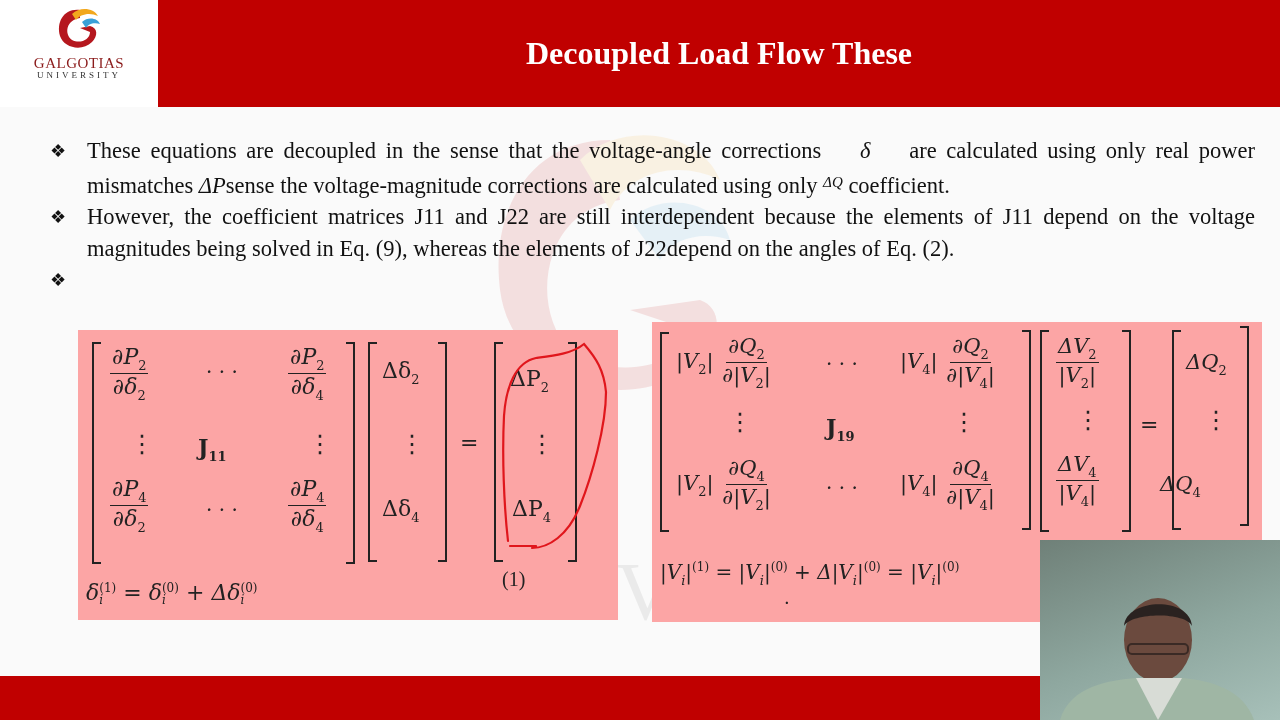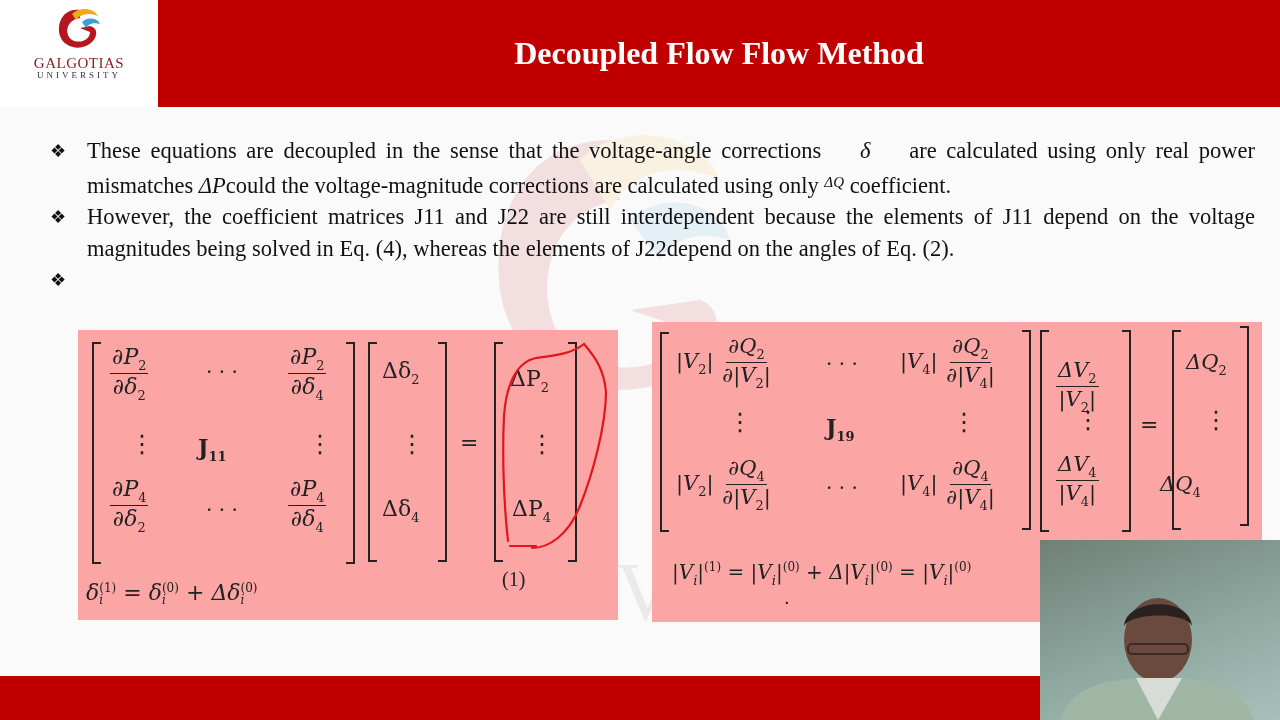--- a/index.html
+++ b/index.html
@@ -90,42 +90,42 @@
 <div class="header-logo-box">
   <svg class="logo-svg" width="58" height="52" viewBox="0 0 58 52">
     <path d="M30 6 C14 4 6 18 10 32 C14 44 32 48 42 38 C48 32 48 24 40 22 L30 24 L40 28 C40 36 30 40 22 36 C14 30 16 16 30 14 Z" fill="#b5171e"></path>
     <path d="M22 10 C30 2 44 4 48 12 C40 8 30 10 26 16 Z" fill="#f2a81d"></path>
     <path d="M32 18 C38 12 48 14 50 20 C44 18 38 20 36 24 Z" fill="#3aa0d8"></path>
   </svg>
   <div class="logo-name">GALGOTIAS</div>
   <div class="logo-sub">UNIVERSITY</div>
 </div>
 <div class="header-band"></div>
-<div class="title">Decoupled Flow Flow Method</div>
+<div class="title">Decoupled Load Flow These</div>
 
 <svg class="watermark" viewBox="0 0 280 300">
   <path d="M140 20 C60 20 20 90 30 170 C40 250 130 290 200 260 C250 240 260 190 230 180 L160 190 L220 210 C210 250 140 260 100 230 C60 190 70 90 150 80 Z" fill="#c00000"></path>
   <path d="M110 40 C150 0 230 10 250 60 C210 40 160 50 140 90 Z" fill="#f2a81d"></path>
   <path d="M160 100 C190 70 250 80 260 120 C230 110 200 120 190 140 Z" fill="#3aa0d8"></path>
 </svg>
 <div class="watermark-text">UNIVE</div>
 
 <div class="bullets">
   <div class="bullet">
     <span class="mark">❖</span>
     <span>These equations are decoupled in the sense that the voltage-angle corrections</span>
     &nbsp;&nbsp;&nbsp;<span class="math-i">δ</span>&nbsp;&nbsp;&nbsp;
     <span>are calculated using only real power mismatches</span>
-    <span class="math-i">ΔP</span><span>could the voltage-magnitude corrections are calculated using only</span>
+    <span class="math-i">ΔP</span><span>sense the voltage-magnitude corrections are calculated using only</span>
     <span class="sup-small">ΔQ</span>
     <span>coefficient.</span>
   </div>
   <div class="bullet">
     <span class="mark">❖</span>
-    <span>However, the coefficient matrices J11 and J22 are still interdependent because the elements of J11 depend on the voltage magnitudes being solved in Eq. (4), whereas the elements of J22depend on the angles of Eq. (2).</span>
+    <span>However, the coefficient matrices J11 and J22 are still interdependent because the elements of J11 depend on the voltage magnitudes being solved in Eq. (9), whereas the elements of J22depend on the angles of Eq. (2).</span>
   </div>
   <div class="bullet">
     <span class="mark">❖</span>
   </div>
 </div>
 
 <div class="eq-panel eq-left">
 
   <div class="bracket bl" style="left:14px; top:12px; height:218px;"></div>
   <div class="bracket br" style="left:268px; top:12px; height:218px;"></div>
@@ -233,21 +233,21 @@
   <div class="mx" style="left:248px; top:134px; font-size:21px;">
     <i>|V</i><span class="sub">4</span>|
     <span class="frac">
         <span class="num"><i>∂Q</i><span class="sub">4</span></span>
         <span class="den"><i>∂|V</i><span class="sub">4</span><span>|</span></span>
       </span>
   </div>
 
   <div class="bracket bl" style="left:388px; top:8px; height:198px;"></div>
   <div class="bracket br" style="left:470px; top:8px; height:198px;"></div>
-  <div class="mx" style="left:404px; top:12px; font-size:21px;margin-top:24px;">
+  <div class="mx" style="left:404px; top:12px; font-size:21px;">
     <span class="frac">
         <span class="num"><i>ΔV</i><span class="sub">2</span></span>
         <span class="den"><i>|V</i><span class="sub">2</span>|</span>
       </span>
   </div>
   <div class="mx" style="left:424px; top:84px; font-size:24px;">⋮</div>
   <div class="mx" style="left:404px; top:130px; font-size:21px;">
     <span class="frac">
         <span class="num"><i>ΔV</i><span class="sub">4</span></span>
         <span class="den"><i>|V</i><span class="sub">4</span>|</span>
@@ -255,21 +255,21 @@
   </div>
 
   <div class="mx" style="left:488px; top:90px; font-size:22px;">=</div>
 
   <div class="bracket bl" style="left:520px; top:8px; height:196px;"></div>
   <div class="bracket br" style="left:588px; top:4px; height:196px;"></div>
   <div class="mx" style="left:534px; top:28px; font-size:21px;"><i>ΔQ</i><span class="sub">2</span></div>
   <div class="mx" style="left:552px; top:84px; font-size:24px;">⋮</div>
   <div class="mx" style="left:508px; top:150px; font-size:21px;"><i>ΔQ</i><span class="sub">4</span></div>
 
-  <div class="mx" style="left:8px; top:238px; font-size:20px; white-space:nowrap;margin-left:12px;">
+  <div class="mx" style="left:8px; top:238px; font-size:20px; white-space:nowrap;">
     <i>|V</i><i class="sub">i</i>|<span class="sup">(1)</span>
     <span>=</span>
     <i>|V</i><i class="sub">i</i>|<span class="sup">(0)</span>
     <span>+</span>
     <i>Δ|V</i><i class="sub">i</i>|<span class="sup">(0)</span>
     <span>=</span>
     <i>|V</i><i class="sub">i</i>|<span class="sup">(0)</span>
   </div>
   <div class="mx" style="left:132px; top:270px; font-size:18px;">·</div>
 </div>

